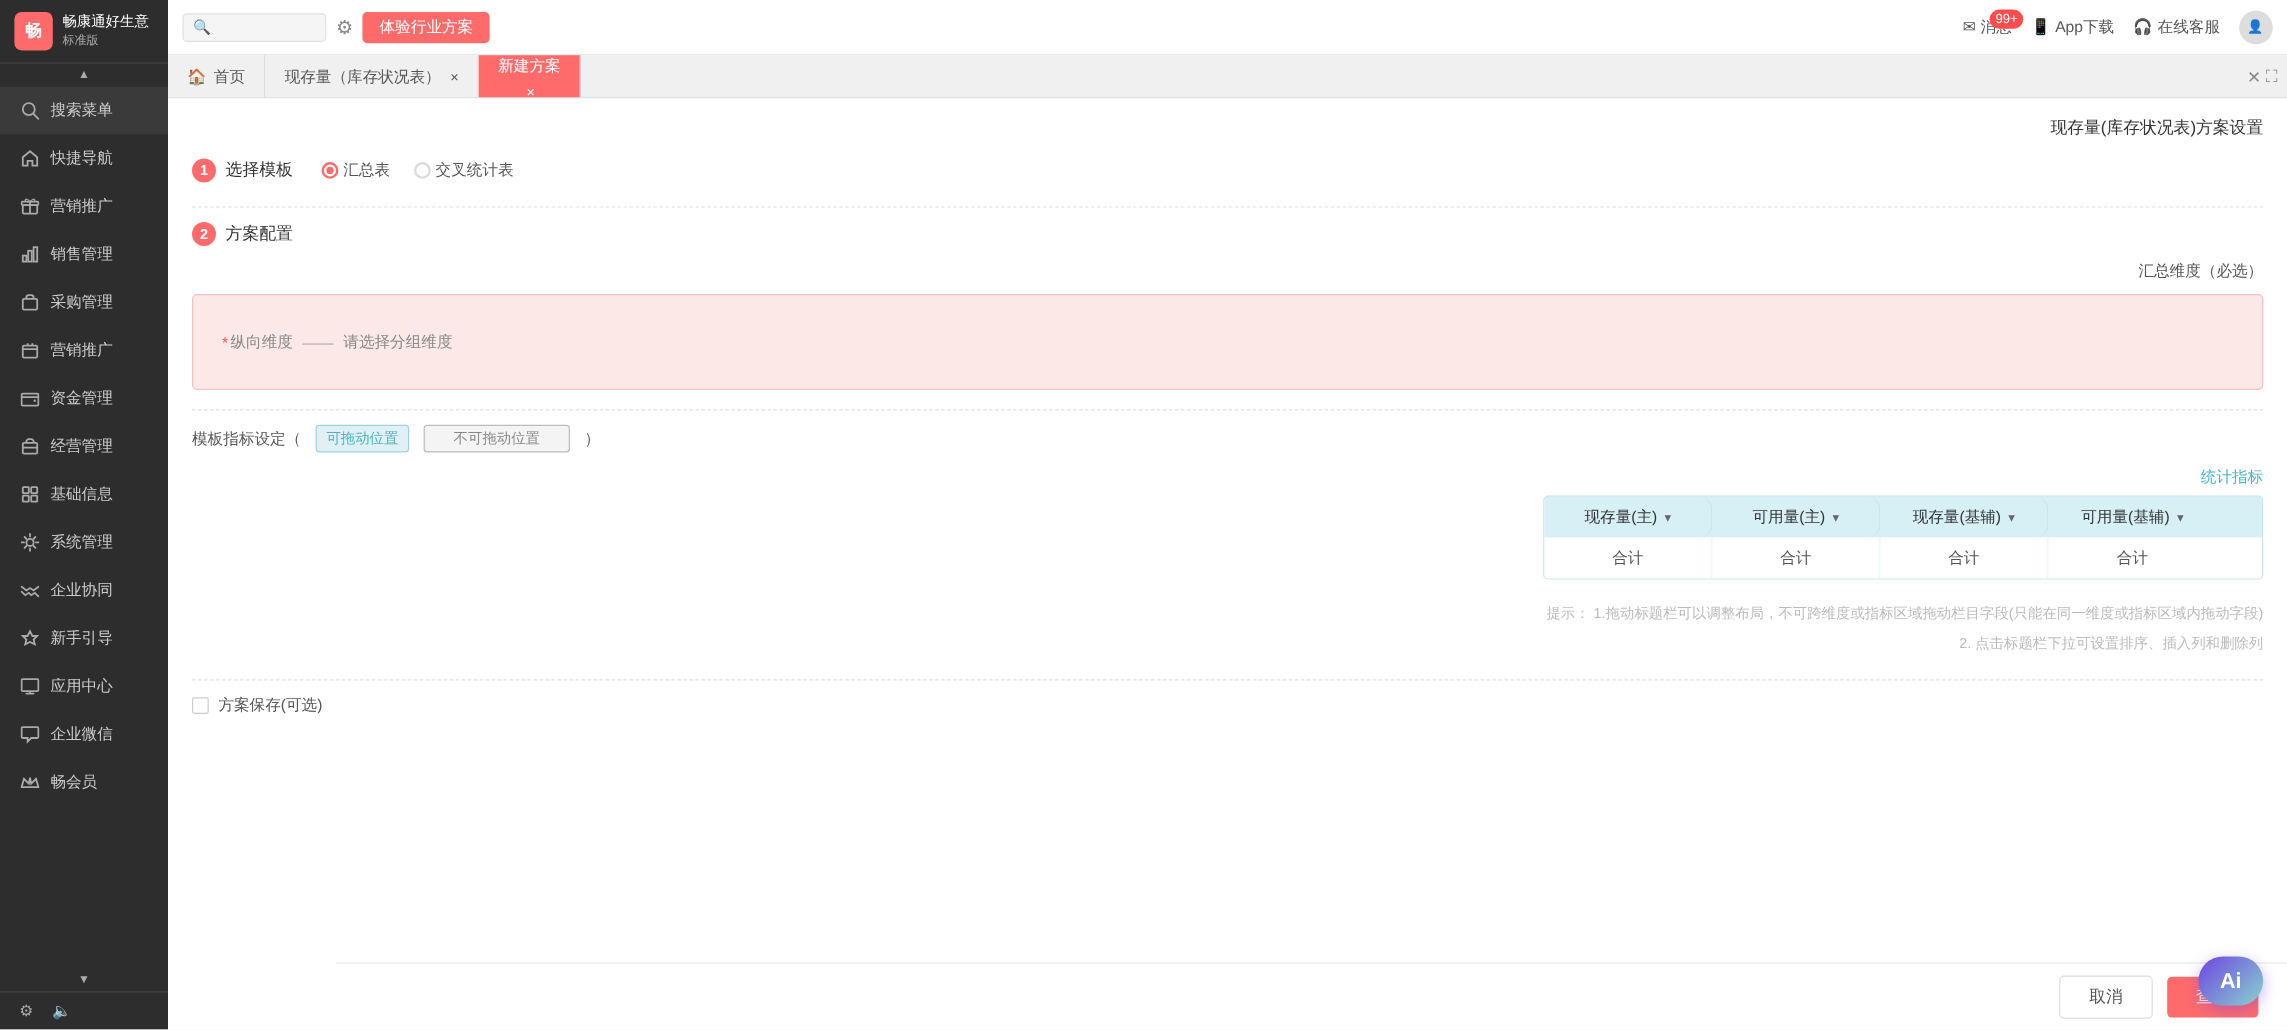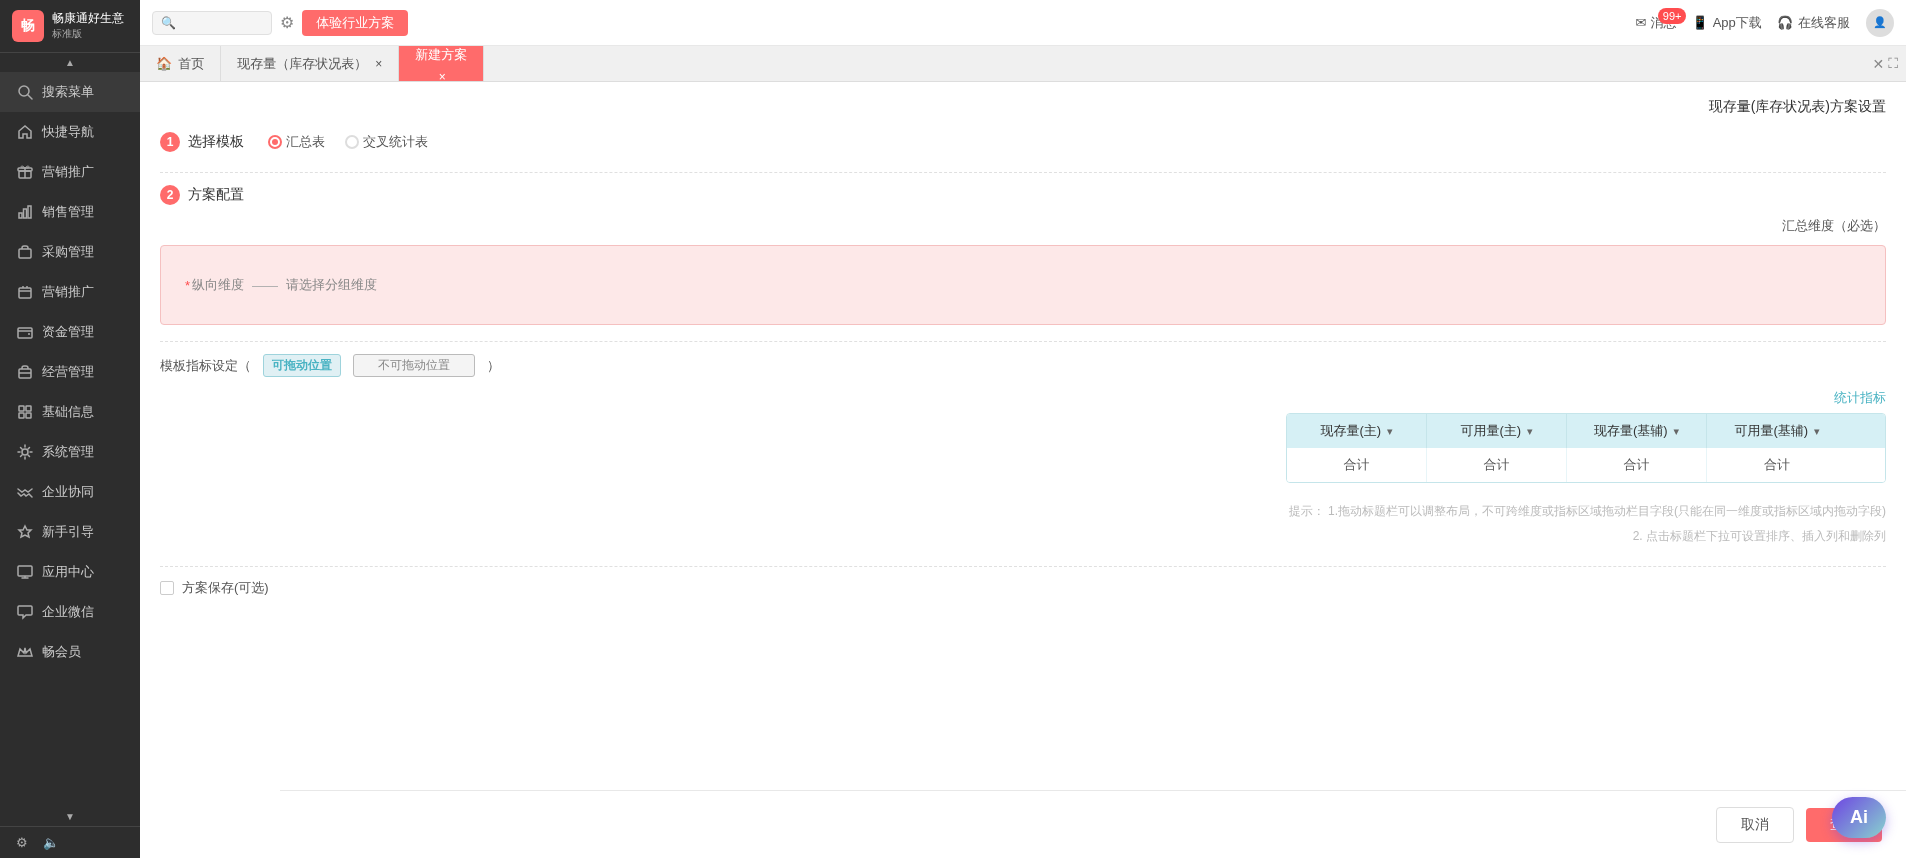--- a/index.html
+++ b/index.html
@@ -201,21 +201,20 @@
 
     
     .indicator-settings { display: flex; align-items: center; gap: 12px; margin-bottom: 12px; font-size: 13px; color: #555; }
     .indicator-badge {
       background: rgba(100,180,200,0.2);
       border: 1px solid #9ed3dc;
       border-radius: 3px;
       padding: 2px 8px;
       color: #4ab3c3;
       font-size: 12px;
-      font-weight: bold;
     }
     .indicator-badge-grey {
       background: rgba(200,200,200,0.2);
       border: 1px solid #bbb;
       border-radius: 3px;
       padding: 2px 24px;
       color: #888;
       font-size: 12px;
     }
 
@@ -226,20 +225,21 @@
     .stats-col {
       min-width: 140px;
       padding: 8px 12px;
       display: flex;
       align-items: center;
       justify-content: center;
       gap: 6px;
       border-right: 1px solid #c5e5ea;
       font-size: 13px;
       color: #333;
+      border-radius: 11px;
     }
     .stats-col:last-child { border-right: none; }
     .stats-col-chevron { color: #666; font-size: 11px; }
     .stats-table-body { display: flex; background: #fff; }
     .stats-body-col {
       min-width: 140px;
       padding: 8px 12px;
       display: flex;
       align-items: center;
       justify-content: center;
@@ -264,21 +264,21 @@
     .save-checkbox {
       width: 14px; height: 14px; border: 1px solid #ccc; border-radius: 2px; cursor: pointer;
     }
 
     
     .footer-bar {
       position: absolute;
       bottom: 0;
       right: 0;
       left: 140px;
-      height: 68px;
+      height: 56px;
       background: #fff;
       border-top: 1px solid #e8e8e8;
       display: flex;
       align-items: center;
       justify-content: flex-end;
       padding: 0 24px;
       gap: 12px;
     }
     .btn-cancel {
       padding: 8px 24px;

